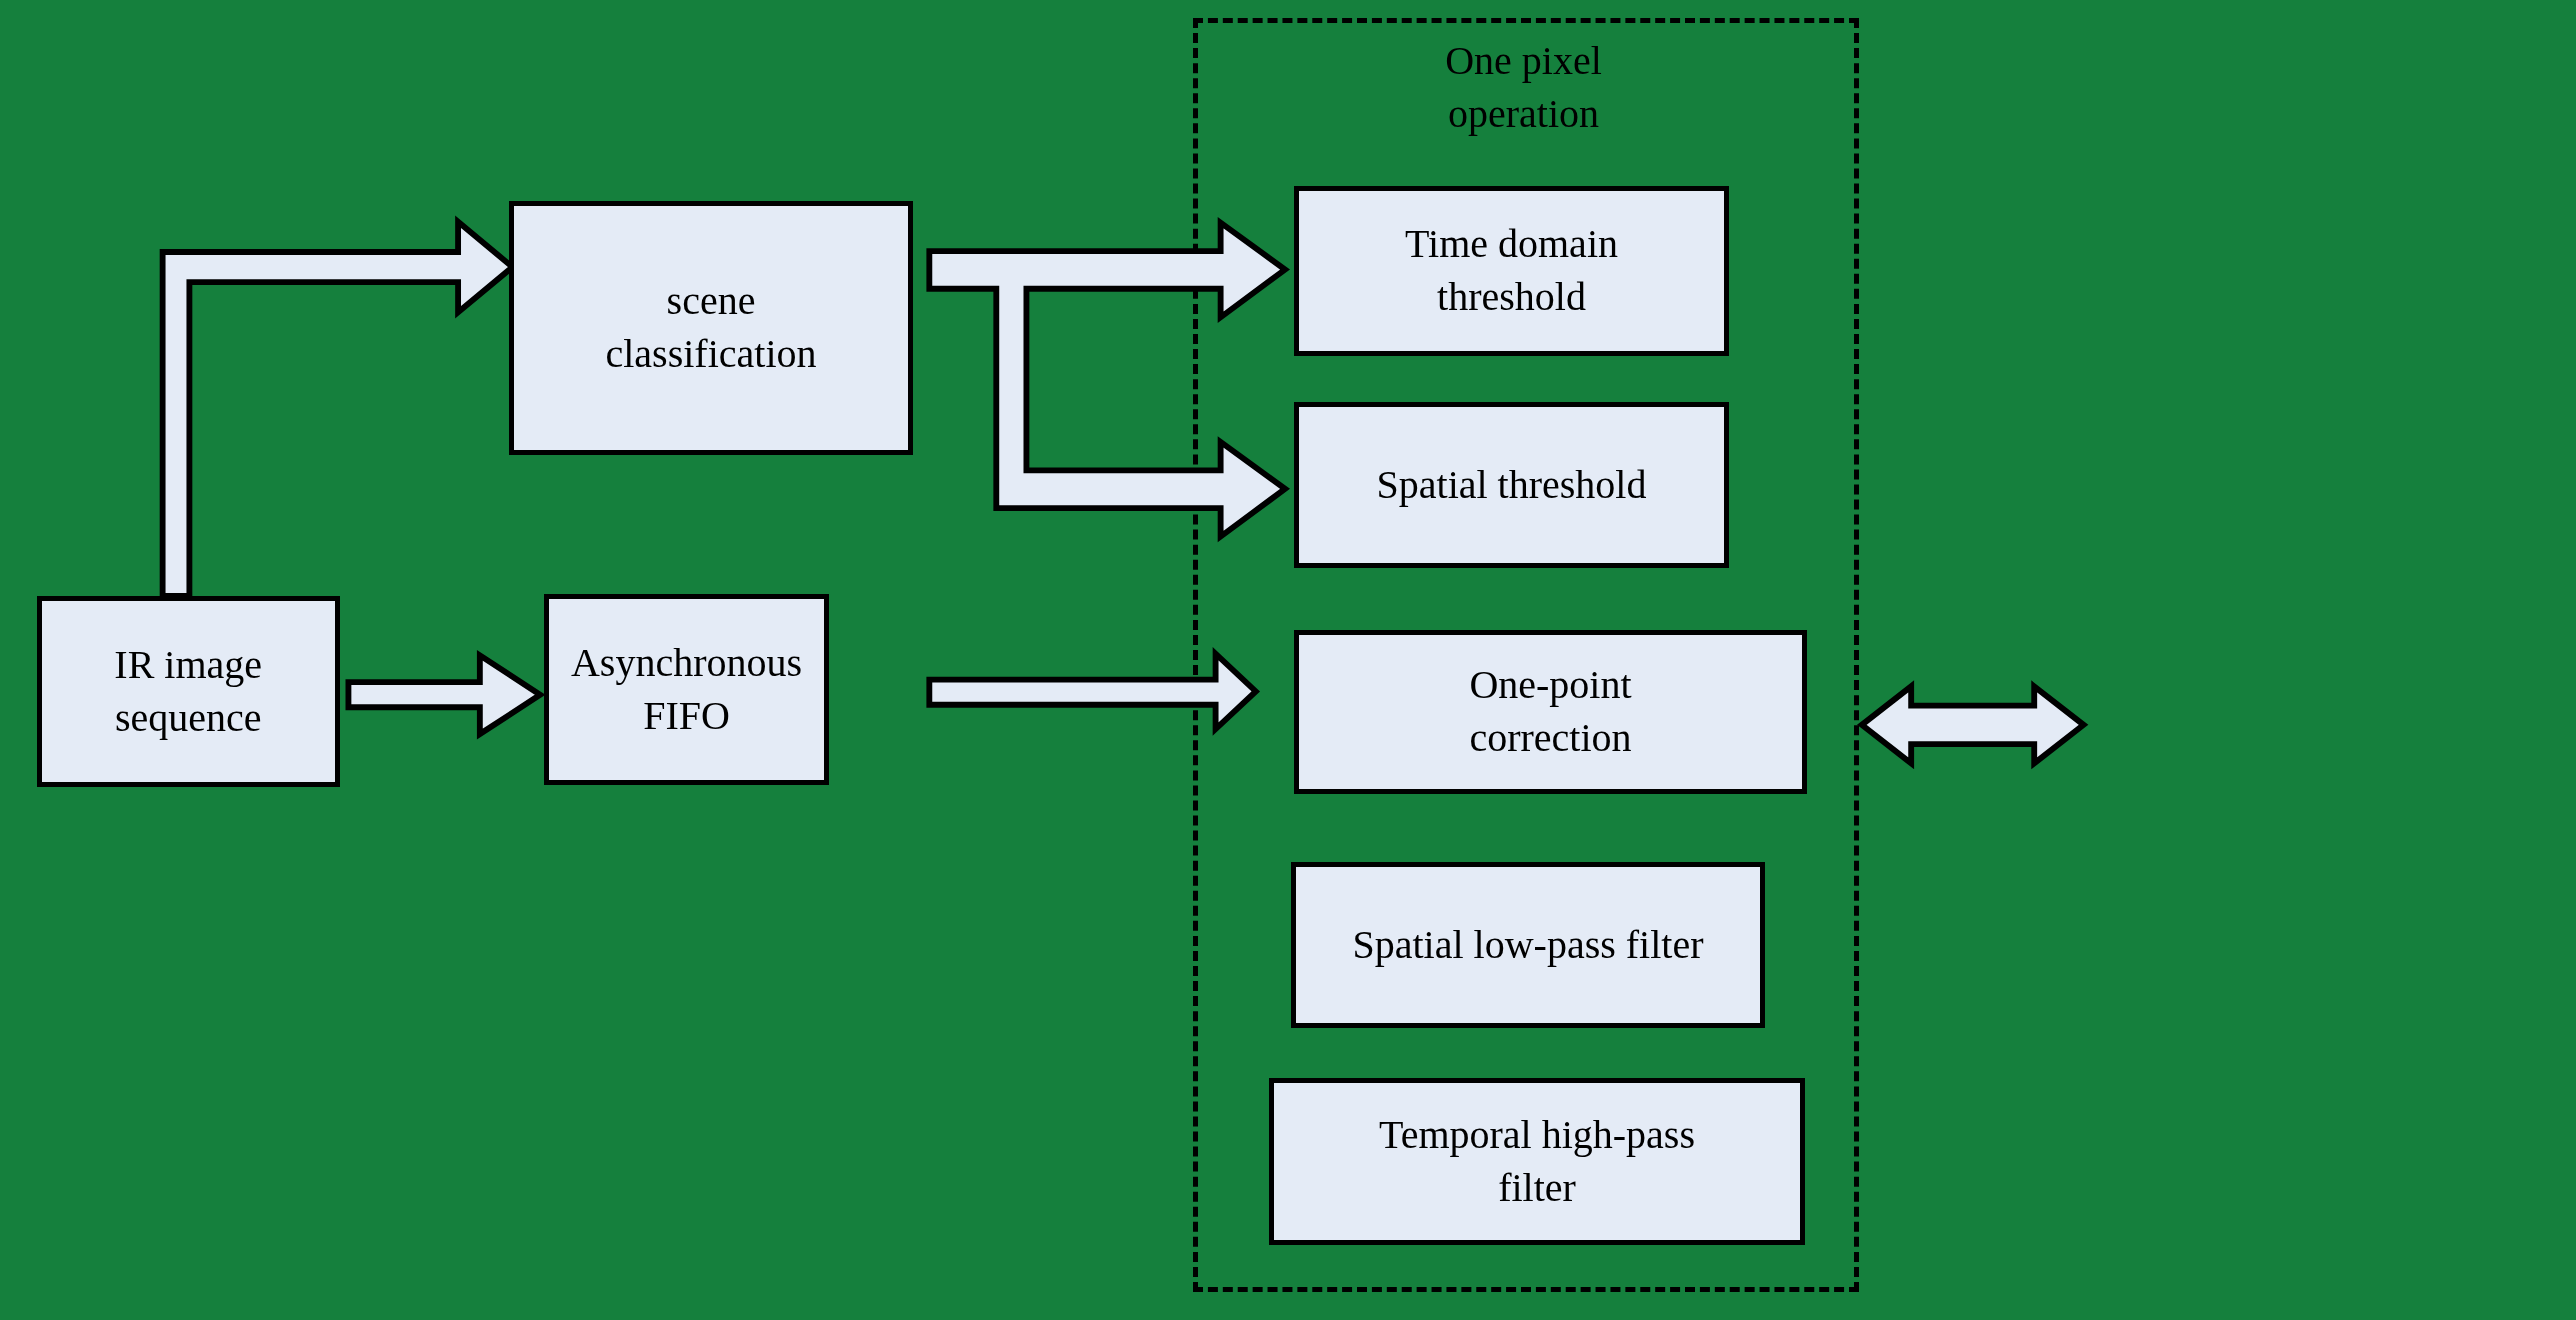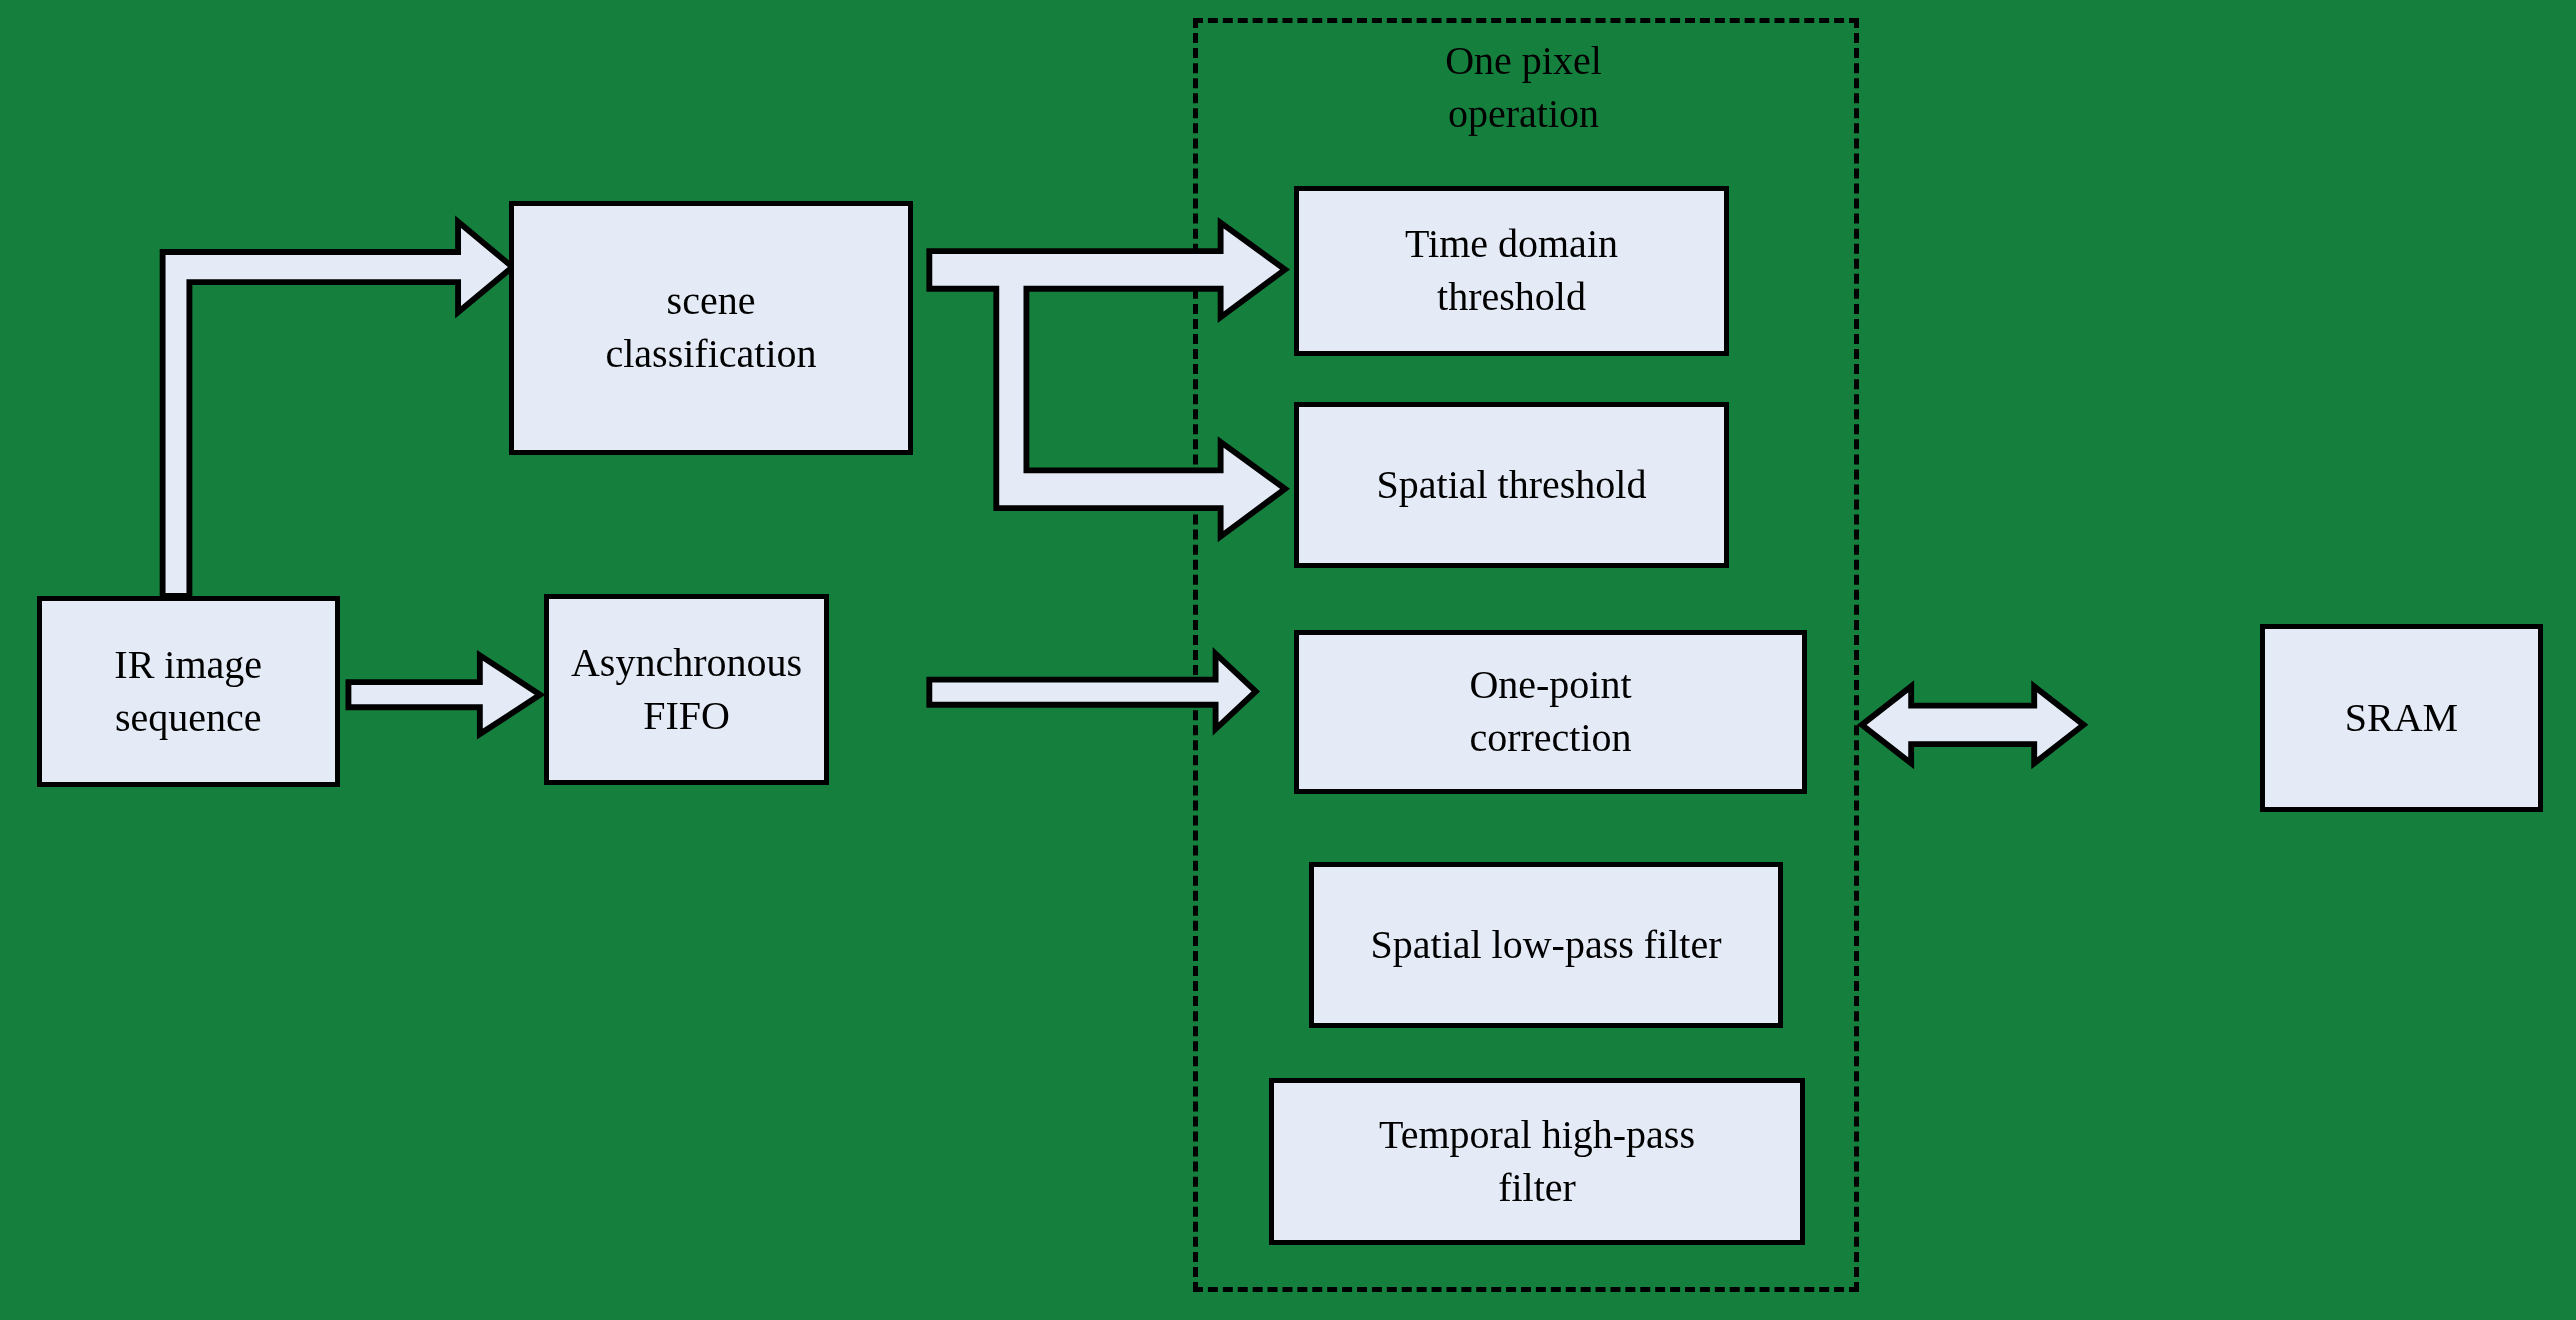--- a/index.html
+++ b/index.html
@@ -146,21 +146,20 @@
 FIFO</div>
 
   <div class="box" style="left:1294px; top:186px; width:435px; height:170px; font-size:40px;">Time domain
 threshold</div>
 
   <div class="box" style="left:1294px; top:402px; width:435px; height:166px; font-size:40px;">Spatial threshold</div>
 
   <div class="box" style="left:1294px; top:630px; width:513px; height:164px; font-size:40px;">One-point
 correction</div>
 
-  <div class="box" style="left:1291px; top:862px; width:474px; height:166px; font-size:40px;margin-left:18px;">Spatial low-pass filter</div>
+  <div class="box" style="left:1291px; top:862px; width:474px; height:166px; font-size:40px;">Spatial low-pass filter</div>
 
   <div class="box" style="left:1269px; top:1078px; width:536px; height:167px; font-size:40px;">Temporal high-pass
 filter</div>
 
-  <div class="box" style="left:2260px; top:624px; width:283px; height:188px; font-size:40px;">SRAM</div>
 
 </div>
 
 
 </body></html>

